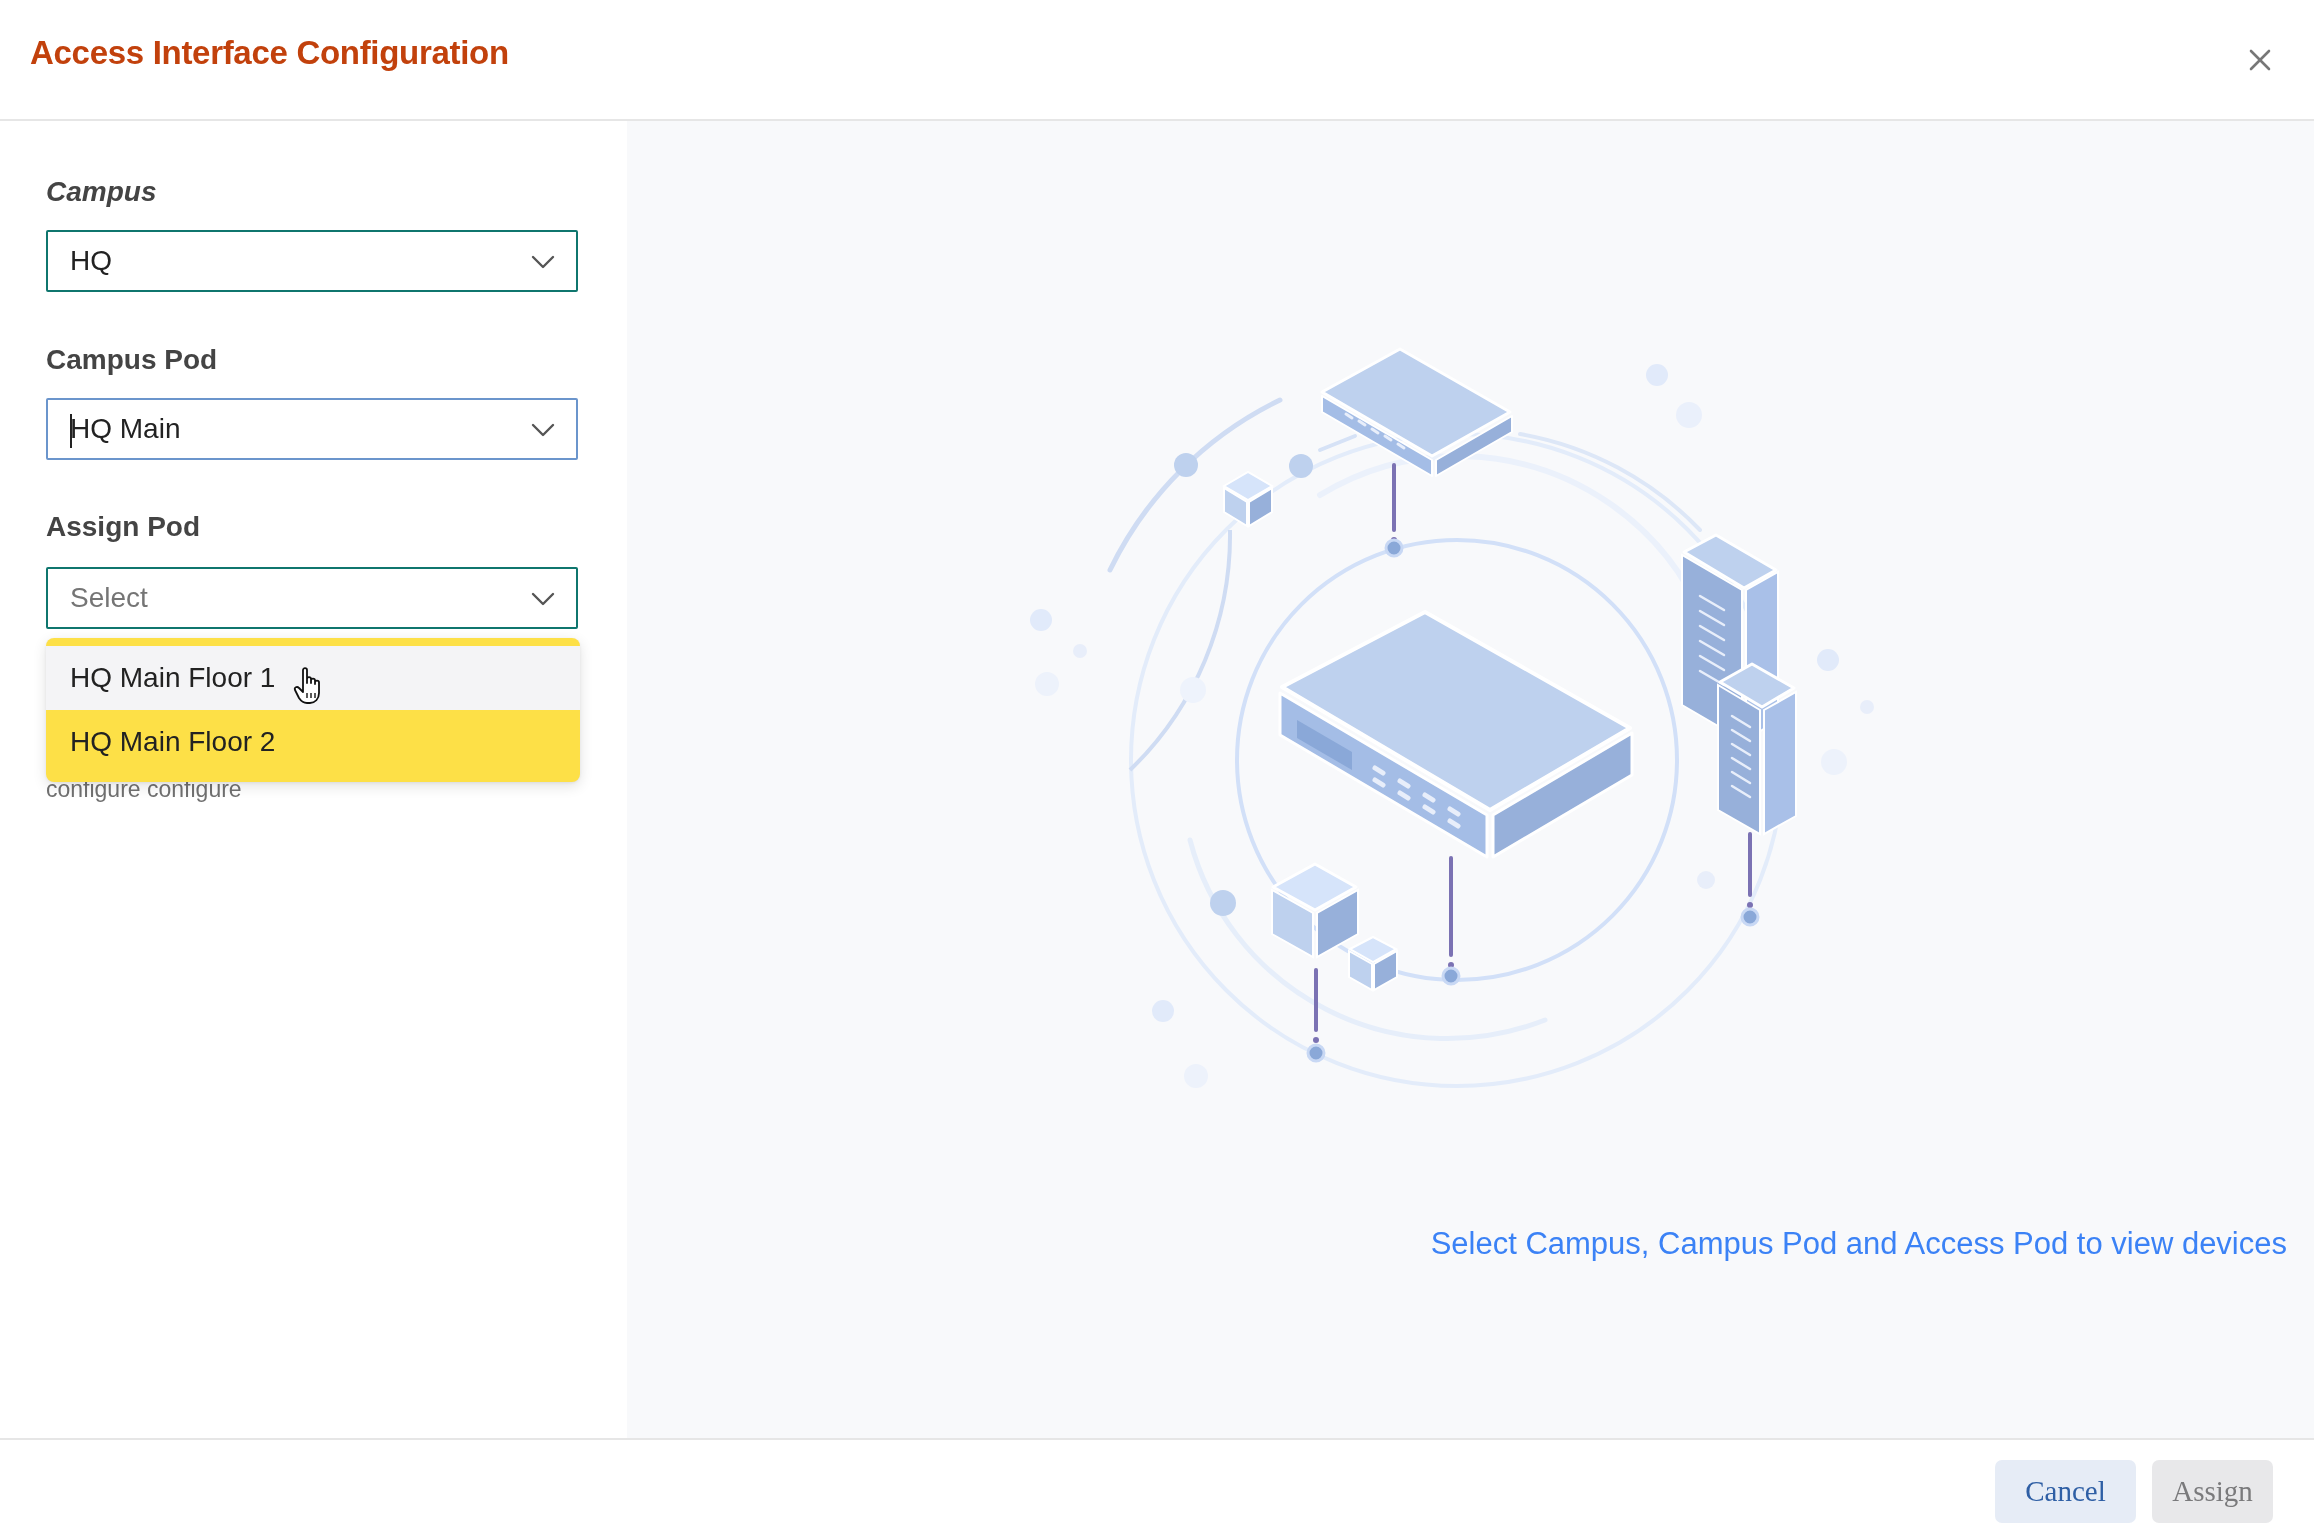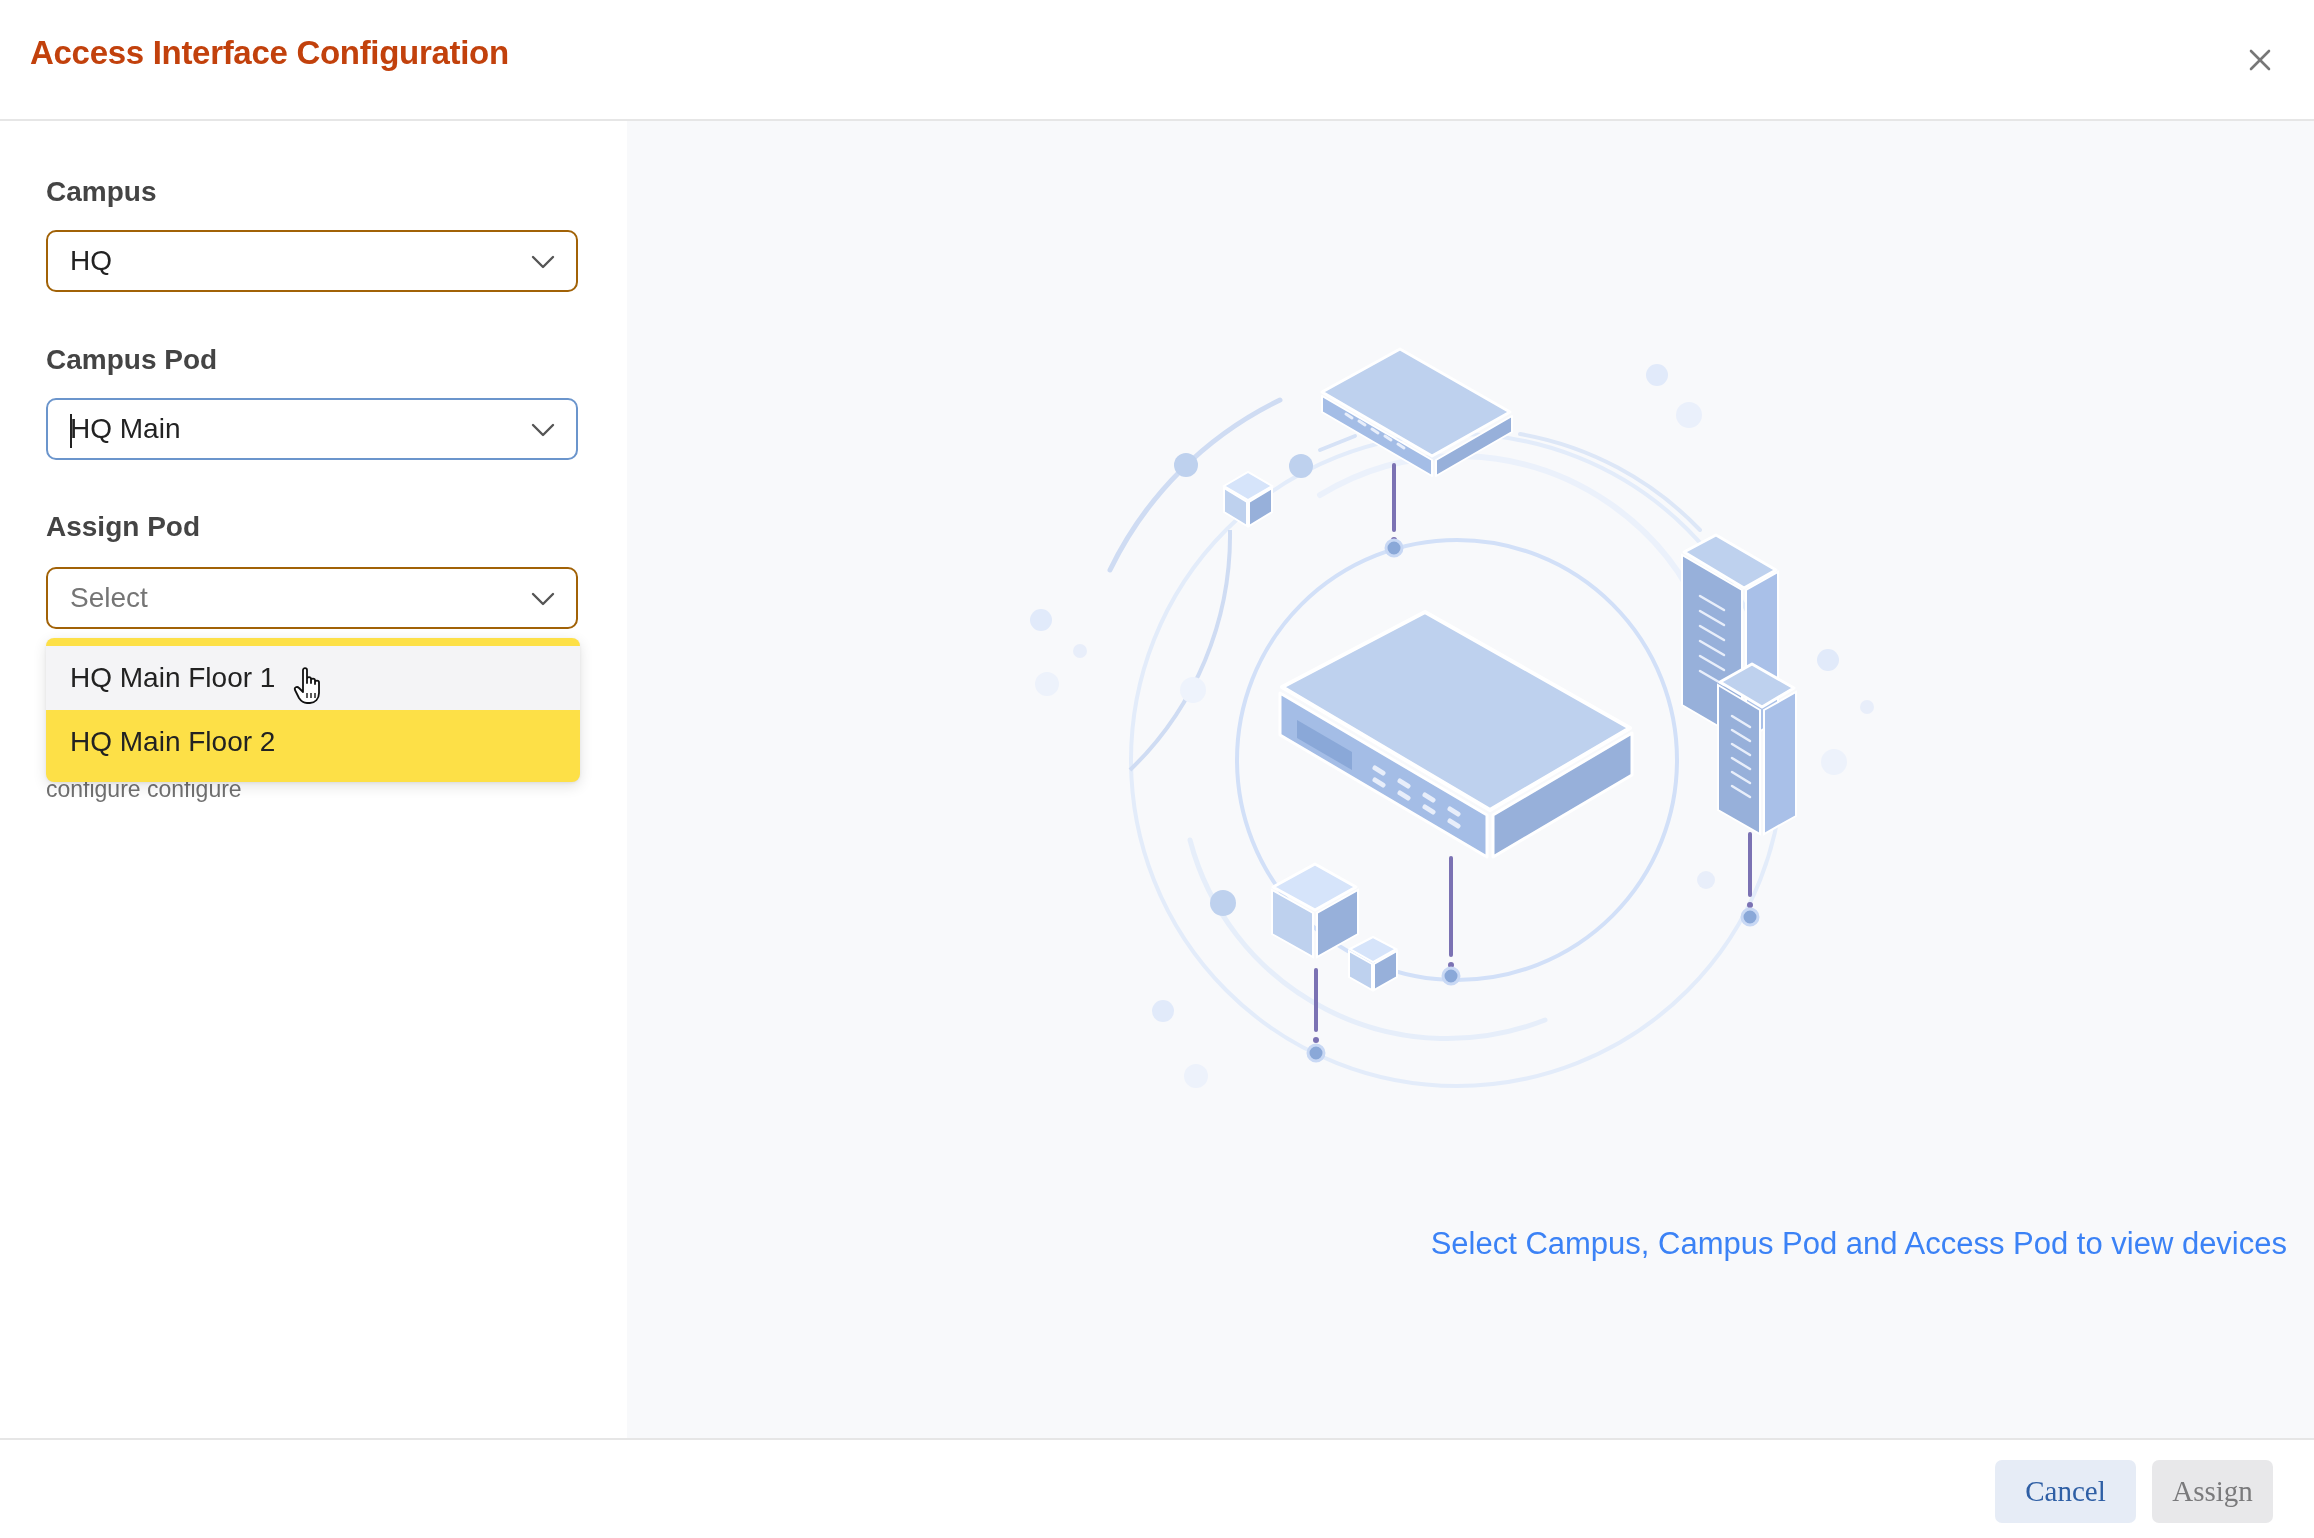--- a/index.html
+++ b/index.html
@@ -29,21 +29,21 @@
   .right-panel {
     position: absolute; left: 627px; top: 121px; width: 1687px; height: 1317px;
     background: #f8f9fb;
   }
   .field-label {
     position: absolute; left: 46px; font-size: 28px; font-weight: bold; color: #444444;
     white-space: nowrap;
   }
   .select {
     position: absolute; left: 46px; width: 532px; height: 62px;
-    box-sizing: border-box; border: 2px solid #a16207; border-radius: 10px;
+    box-sizing: border-box; border: 2px solid #0f766e; border-radius: 2px;
     background: #ffffff; cursor: pointer;
   }
   .select.focused { border-color: #6b95cc; }
   .select .value {
     position: absolute; left: 22px; top: 13px; font-size: 28px; color: #222222;
     white-space: nowrap;
   }
   .select .value.placeholder { color: #757575; }
   .select .caret {
     position: absolute; left: 22px; top: 14px; width: 2px; height: 34px; background: #222;
@@ -97,21 +97,21 @@
   <div class="close-btn">
     <svg width="32" height="32" viewBox="0 0 32 32">
       <line x1="7" y1="7" x2="25" y2="25" stroke="#777" stroke-width="2.6" stroke-linecap="round"></line>
       <line x1="25" y1="7" x2="7" y2="25" stroke="#777" stroke-width="2.6" stroke-linecap="round"></line>
     </svg>
   </div>
 </div>
 
 <div class="left-panel"></div>
 
-<div class="field-label" style="top:176px;">Campus</div>
+<div class="field-label" style="top:176px;font-style:italic;">Campus</div>
 <div class="select" style="top:230px;">
   <span class="value">HQ</span>
   <svg class="chev" viewBox="0 0 26 20">
     <polyline points="3,5 13,15 23,5" fill="none" stroke="#555" stroke-width="2.4" stroke-linecap="round" stroke-linejoin="round"></polyline>
   </svg>
 </div>
 
 <div class="field-label" style="top:344px;">Campus Pod</div>
 <div class="select focused" style="top:398px;">
   <span class="caret"></span>

